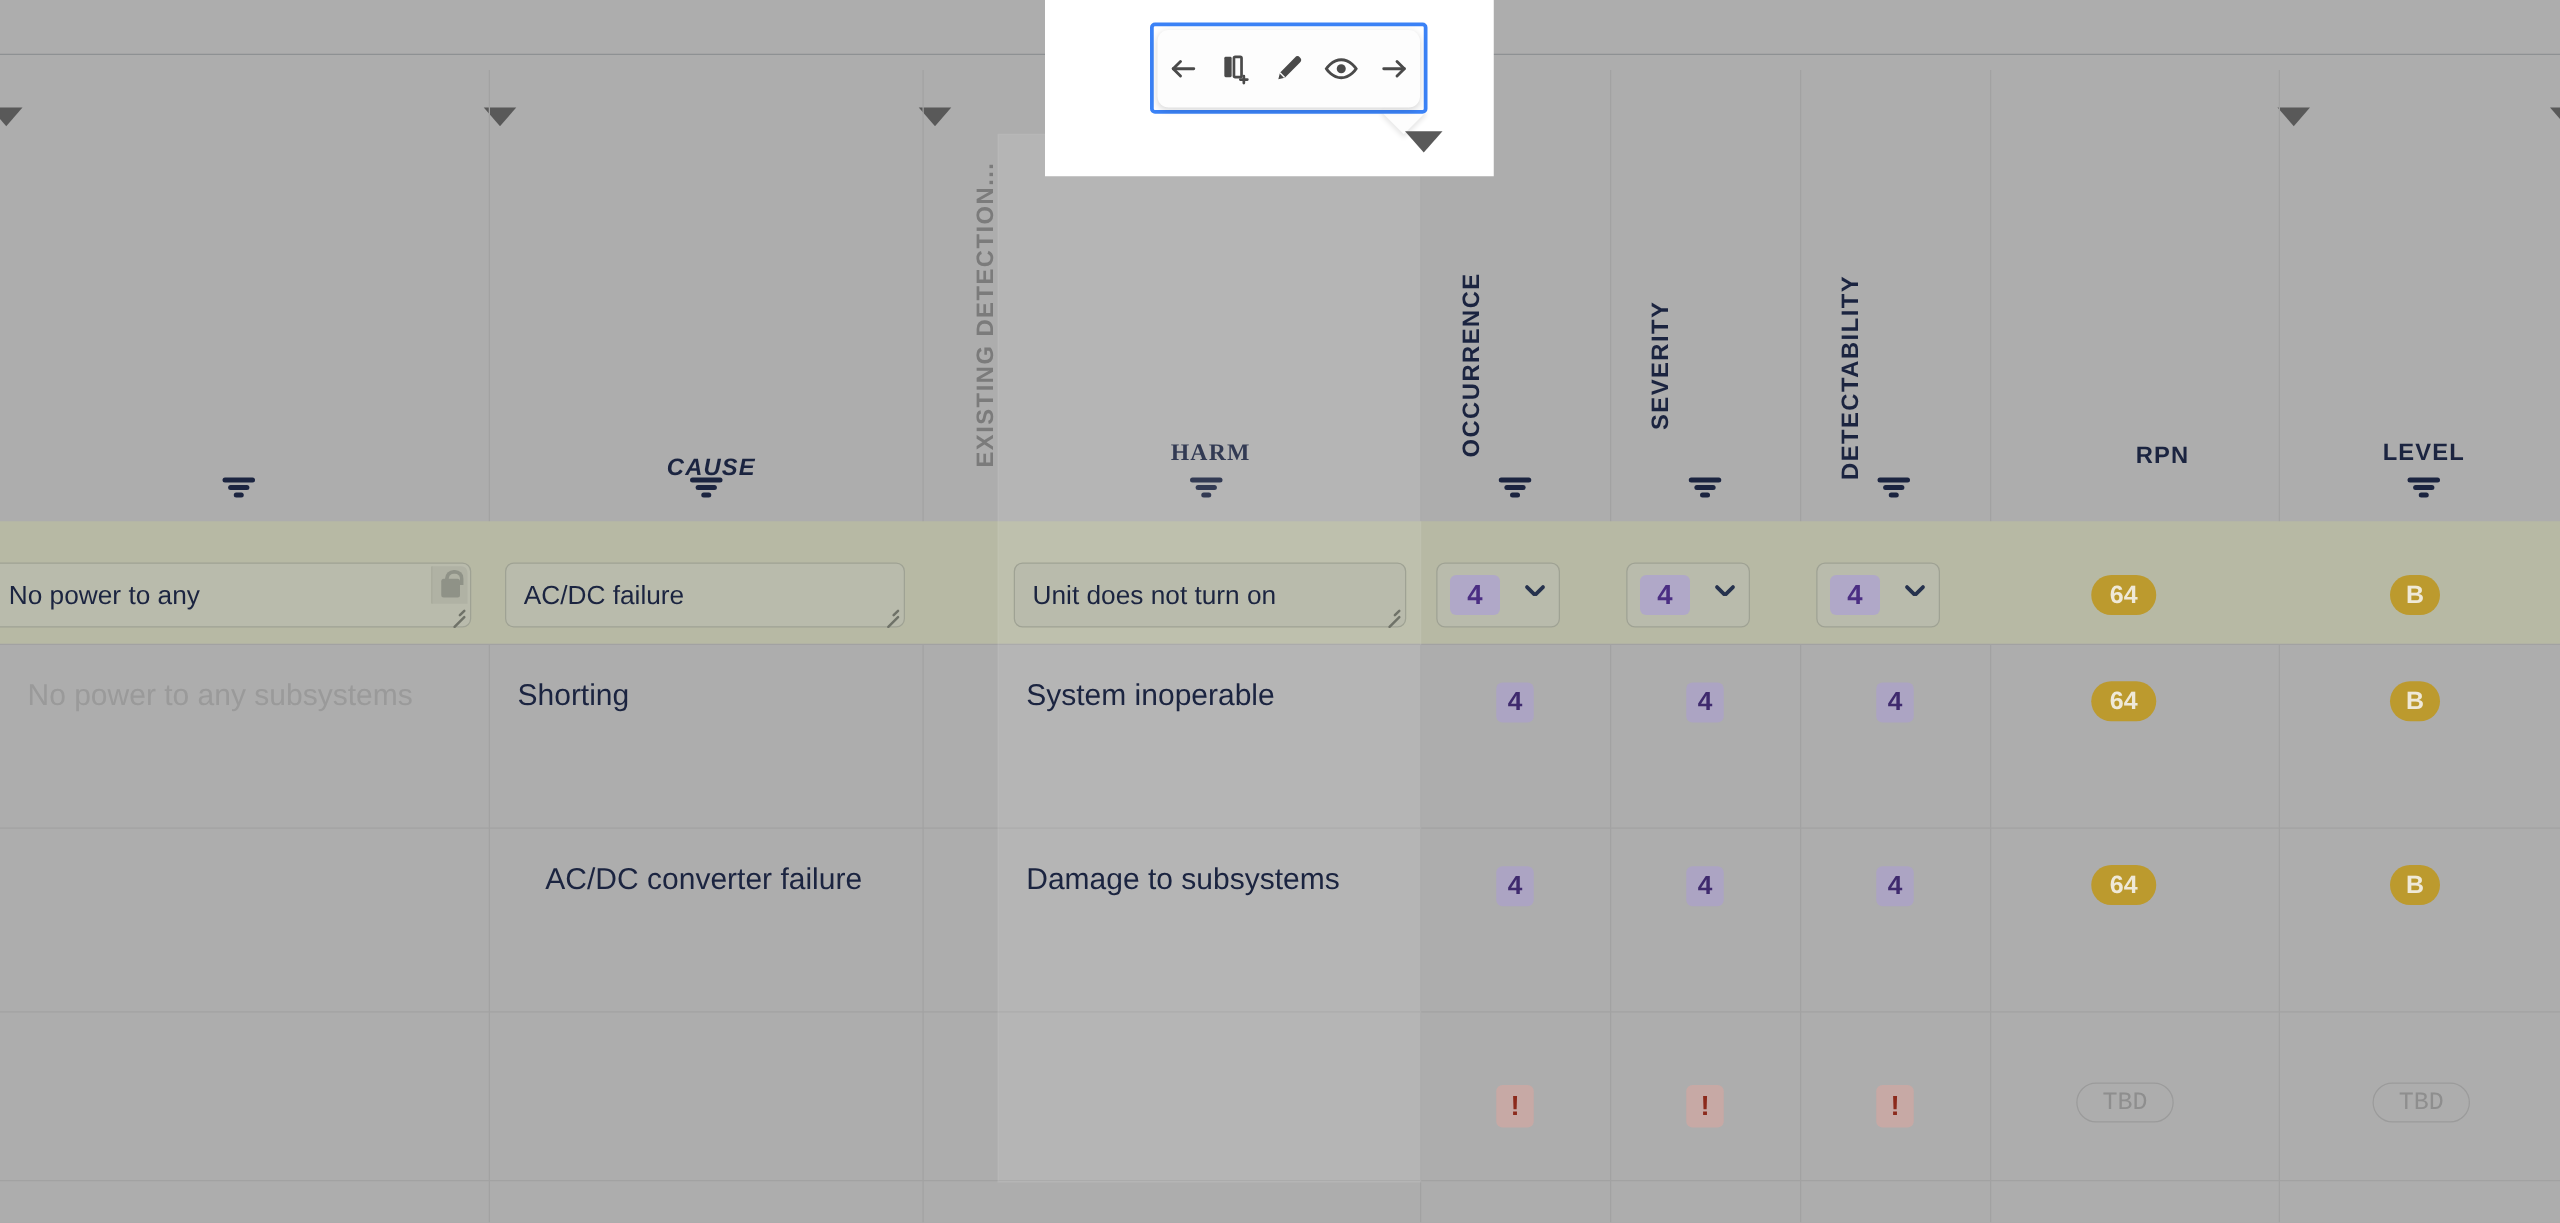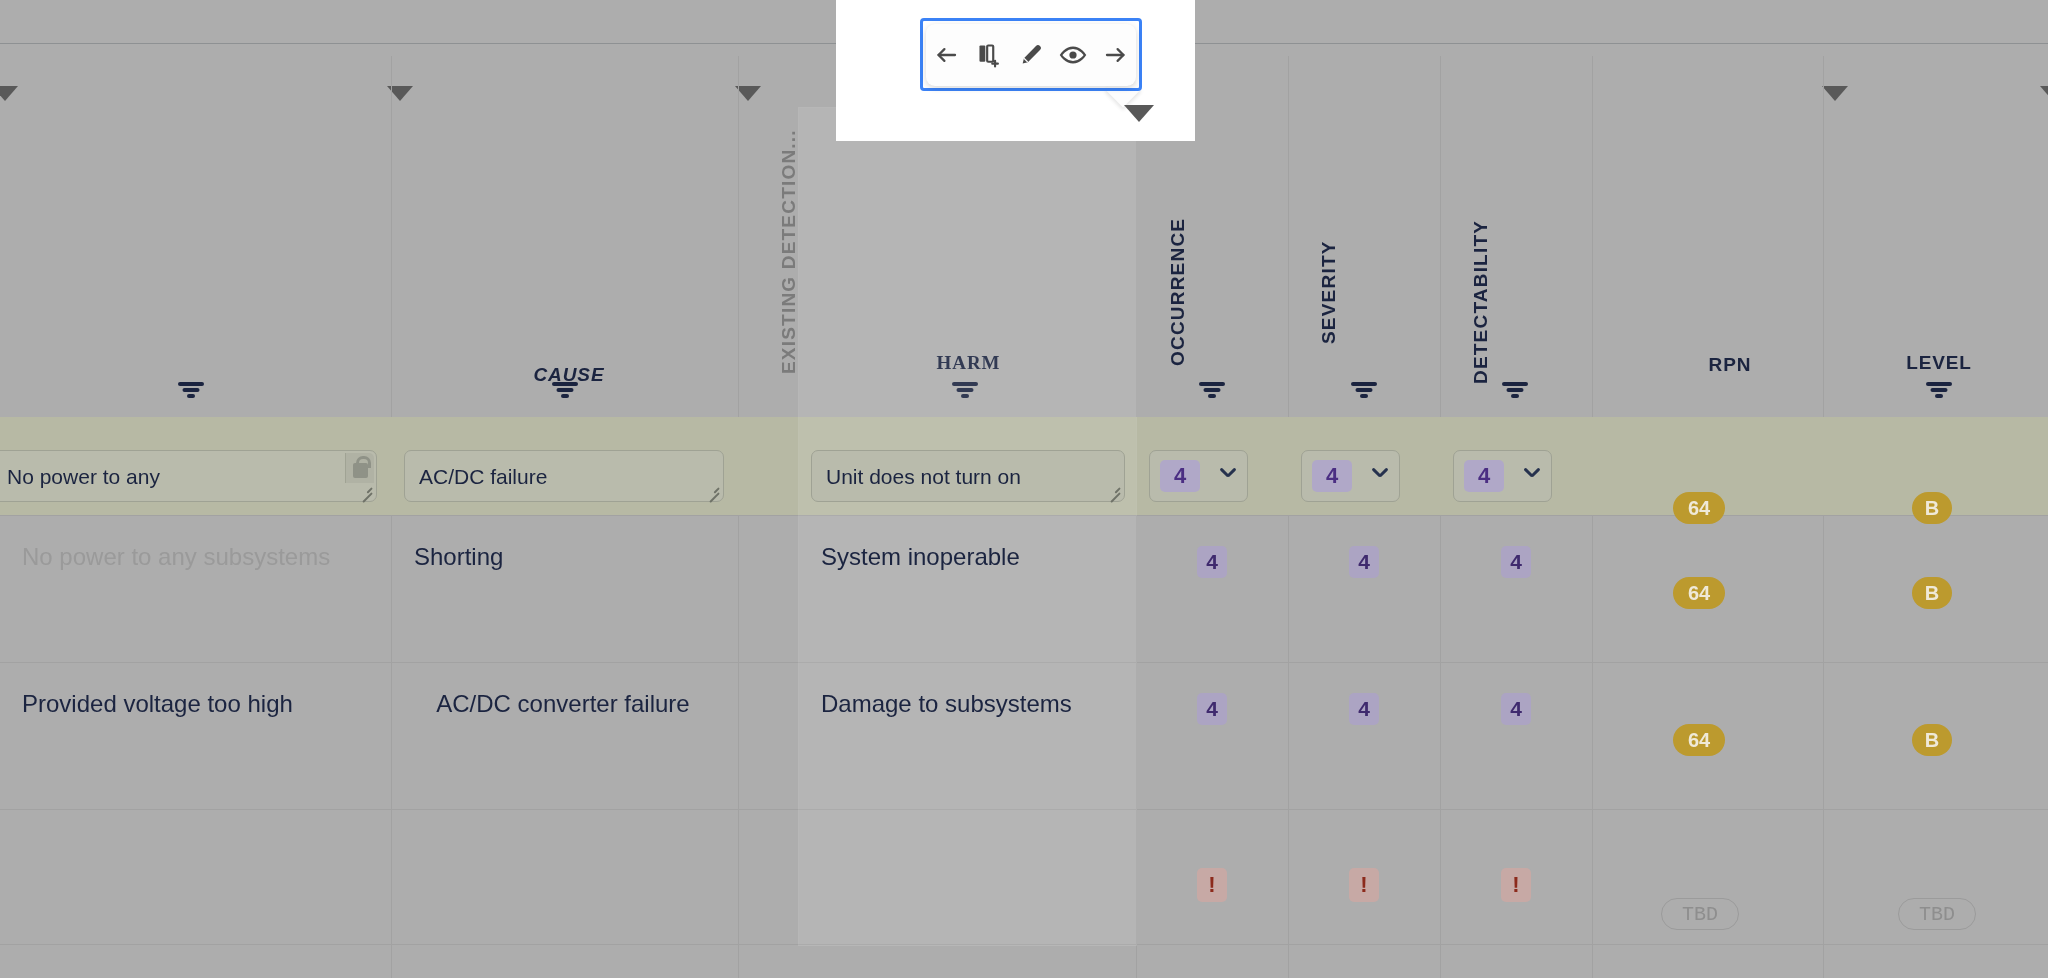--- a/index.html
+++ b/index.html
@@ -97,21 +97,21 @@
     background:#aca4c3;border-radius:5px;color:#3f2a6e;font-size:21px;font-weight:bold;
   }
   .warnchip{
     position:absolute;width:30px;height:34px;line-height:34px;text-align:center;
     background:#c7a9a5;border-radius:5px;color:#8c2a1c;font-size:22px;font-weight:bold;
   }
 
   
   .pill{
     position:absolute;height:32px;line-height:32px;text-align:center;border-radius:16px;
-    font-size:20px;font-weight:600;color:#efe9d8;background:#bc9a2e;margin-top:32px;
+    font-size:20px;font-weight:600;color:#efe9d8;background:#bc9a2e;
   }
   .pill.tbd{background:transparent;border:1.5px solid #9b9b9b;color:#8e8e8e;font-weight:500;box-sizing:border-box;font-family:Liberation Mono, monospace;}
 
   
   #popwrap{position:absolute;left:836px;top:0;width:359px;height:141px;background:#ffffff;z-index:40;}
   #toolbar-outline{
     position:absolute;left:920px;top:18px;width:222px;height:73px;
     border:3px solid #3b82f6;border-radius:4px;z-index:42;box-sizing:border-box;
   }
   #toolbar{
@@ -291,23 +291,20 @@
   <div class="numchip" style="left:1349px;top:30px;">4</div>
   <div class="numchip" style="left:1501px;top:30px;">4</div>
 
   <div class="pill" style="left:1673px;top:29px;width:52px;">64</div>
   <div class="pill" style="left:1912px;top:29px;width:40px;">B</div>
 </div>
 
 <div class="row" style="top:663px;height:147px;">
   <div class="hline"></div>
 
-  <div class="cell" style="left:0;width:391px;">
-    <div class="cell-txt">Provided voltage too high</div>
-  </div>
   <div class="cell" style="left:392px;width:346px;text-align:center;">
     <div class="cell-txt">AC/DC converter failure</div>
   </div>
   <div class="cell above" style="left:799px;width:337px;">
     <div class="cell-txt">Damage to subsystems</div>
   </div>
 
   <div class="numchip" style="left:1197px;top:30px;">4</div>
   <div class="numchip" style="left:1349px;top:30px;">4</div>
   <div class="numchip" style="left:1501px;top:30px;">4</div>

